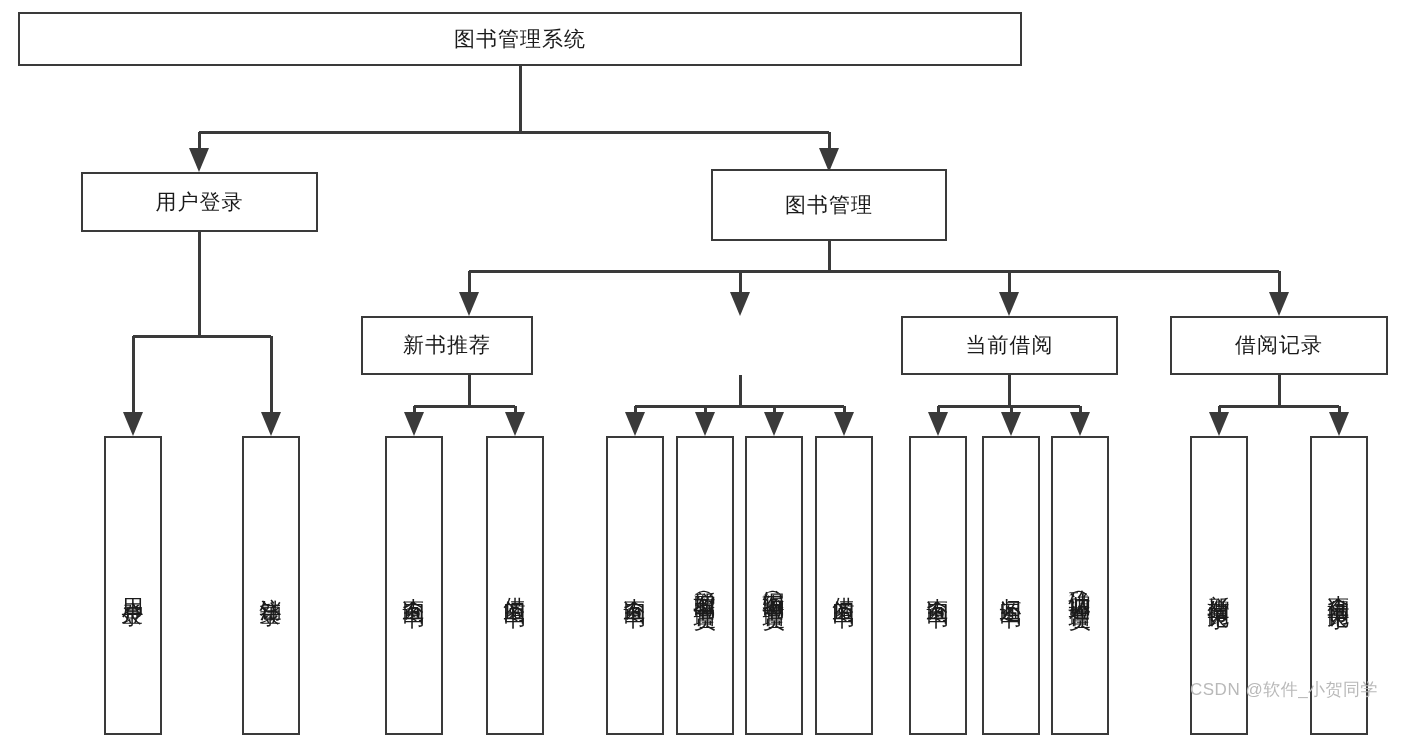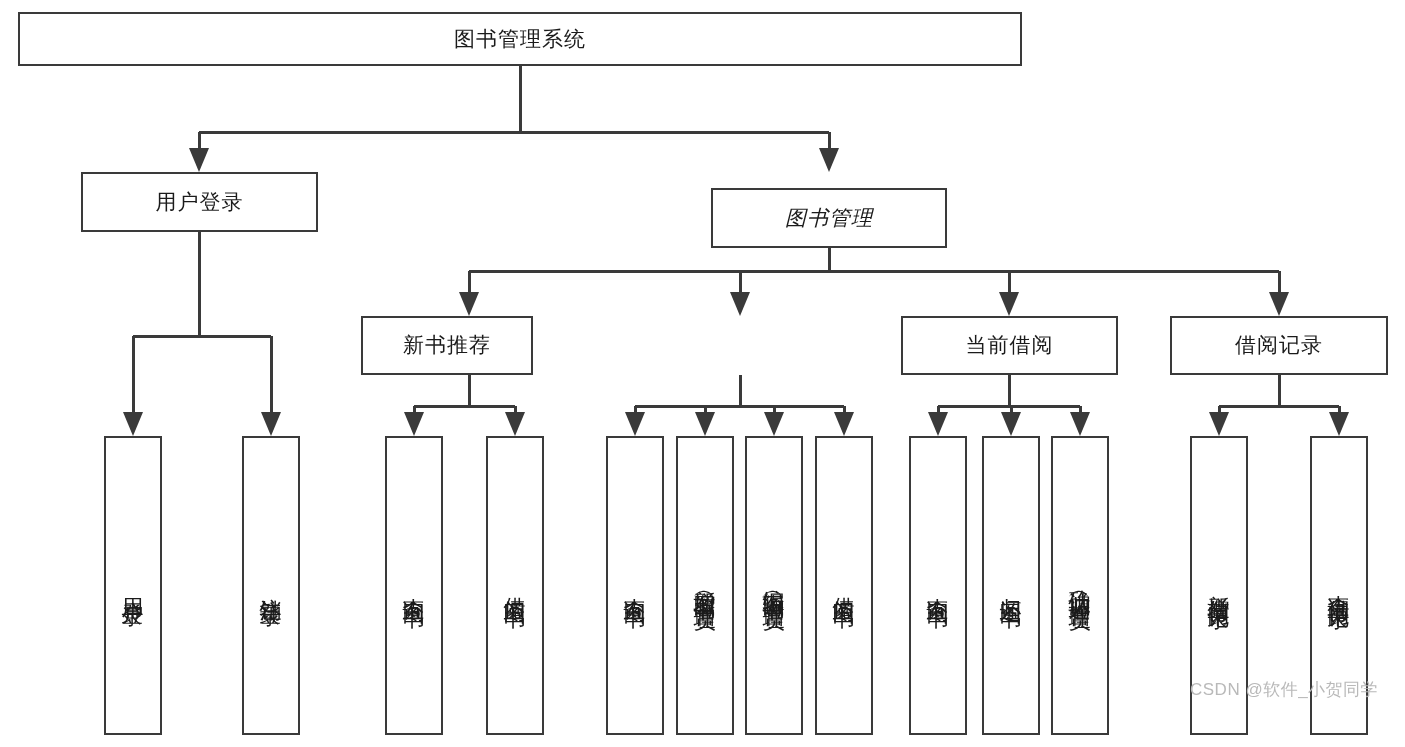--- a/index.html
+++ b/index.html
@@ -133,21 +133,21 @@
       <polygon points="1329,412 1349,412 1339,436" fill="#3a3a3a"></polygon>
     </svg>
 
   <div class="node root h" style="left:18px; top:12px; width:1004px; height:54px;">
     <span class="lbl">图书管理系统</span>
   </div>
 
   <div class="node h" style="left:81px; top:172px; width:237px; height:60px;">
     <span class="lbl">用户登录</span>
   </div>
-  <div class="node h" style="left:711px; top:188px; width:236px; height:60px;font-style:italic;">
+  <div class="node h" style="left:711px; top:169px; width:236px; height:72px;">
     <span class="lbl">图书管理</span>
   </div>
 
   <div class="node h" style="left:361px; top:316px; width:172px; height:59px;">
     <span class="lbl">新书推荐</span>
   </div>
   <div class="node h" style="left:1170px; top:316px; width:218px; height:59px;">
     <span class="lbl">借阅记录</span>
   </div>
   <div class="node h" style="left:901px; top:316px; width:217px; height:59px;">

